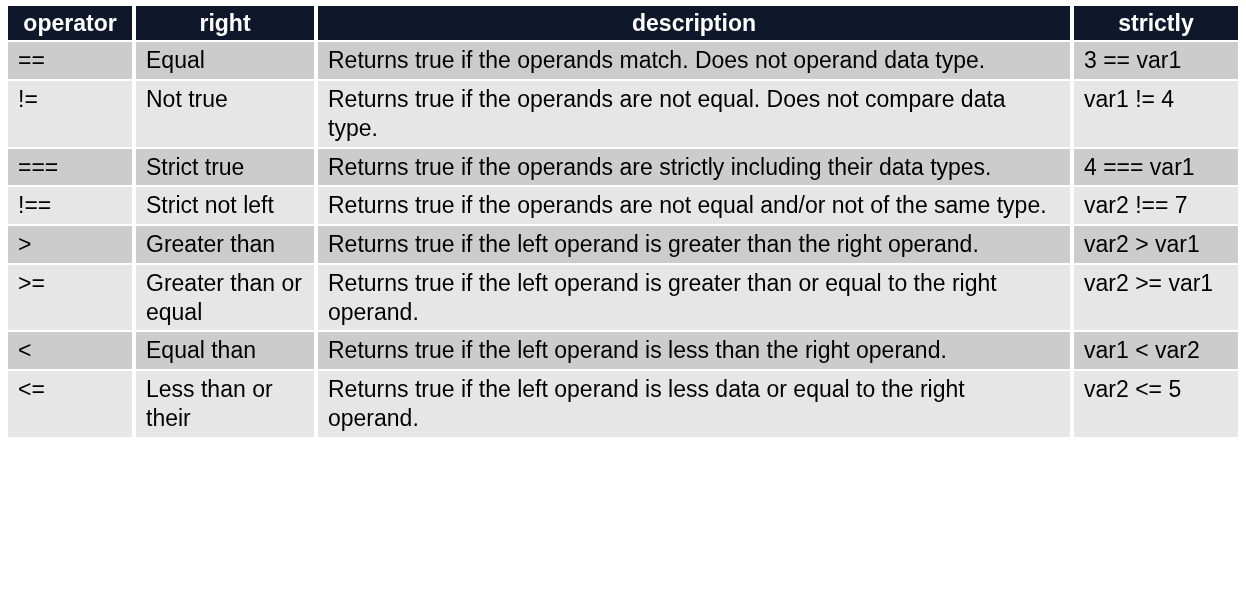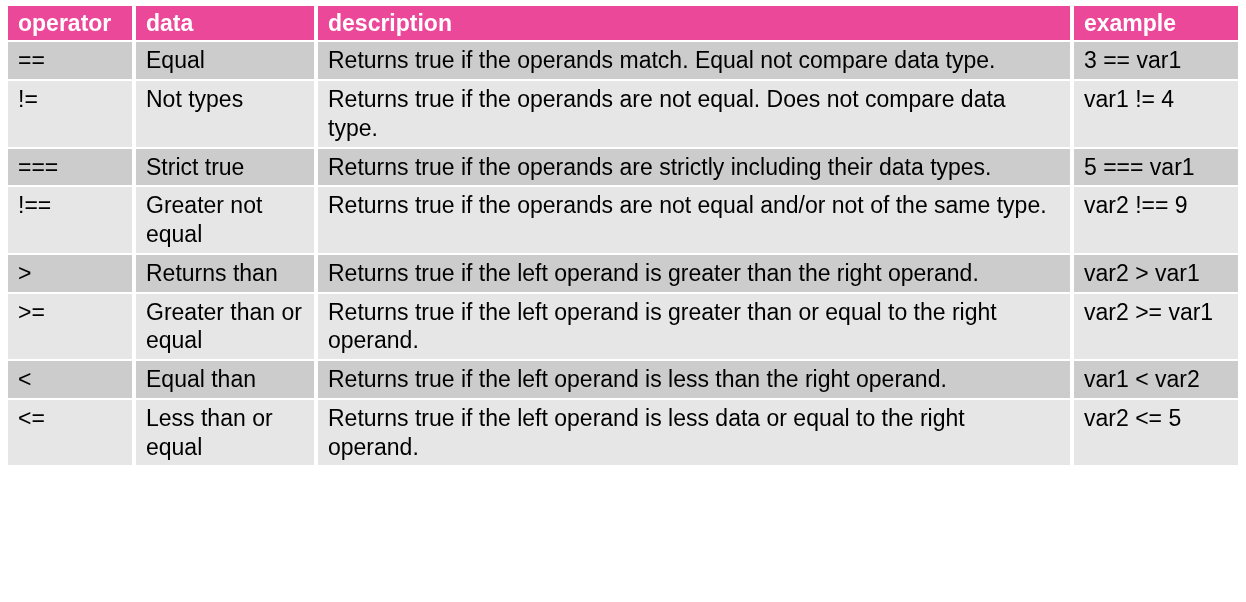--- a/index.html
+++ b/index.html
@@ -12,23 +12,23 @@
       border-collapse: separate;
       border-spacing: 4px 2px;
       width: 1238px;
       table-layout: fixed;
     }
     col.c-op   { width: 124px; }
     col.c-name { width: 178px; }
     col.c-desc { width: 752px; }
     col.c-ex   { width: 164px; }
     th {
-      background: #ec4899;
+      background: #0f172a;
       color: #ffffff;
-      text-align: left;
+      text-align: center;
       vertical-align: top;
       padding: 4px 10px;
       font-weight: bold;
       font-size: 23px;
       line-height: 1.15;
       word-wrap: break-word;
     }
     td {
       vertical-align: top;
       padding: 4px 10px;
@@ -46,68 +46,68 @@
 <table>
   <colgroup>
     <col class="c-op">
       <col class="c-name">
       <col class="c-desc">
       <col class="c-ex">
   </colgroup>
   <thead>
     <tr>
       <th>operator</th>
-      <th>data</th>
+      <th>right</th>
       <th>description</th>
-      <th>example</th>
+      <th>strictly</th>
     </tr>
   </thead>
   <tbody>
     <tr class="odd">
       <td>==</td>
       <td>Equal</td>
-      <td>Returns true if the operands match. Equal not compare data type.</td>
+      <td>Returns true if the operands match. Does not operand data type.</td>
       <td>3 == var1</td>
     </tr>
     <tr class="even">
       <td>!=</td>
-      <td>Not types</td>
+      <td>Not true</td>
       <td>Returns true if the operands are not equal. Does not compare data type.</td>
       <td>var1 != 4</td>
     </tr>
     <tr class="odd">
       <td>===</td>
       <td>Strict true</td>
       <td>Returns true if the operands are strictly including their data types.</td>
-      <td>5 === var1</td>
+      <td>4 === var1</td>
     </tr>
     <tr class="even">
       <td>!==</td>
-      <td>Greater not equal</td>
+      <td>Strict not left</td>
       <td>Returns true if the operands are not equal and/or not of the same type.</td>
-      <td>var2 !== 9</td>
+      <td>var2 !== 7</td>
     </tr>
     <tr class="odd">
       <td>&gt;</td>
-      <td>Returns than</td>
+      <td>Greater than</td>
       <td>Returns true if the left operand is greater than the right operand.</td>
       <td>var2 &gt; var1</td>
     </tr>
     <tr class="even">
       <td>&gt;=</td>
       <td>Greater than or equal</td>
       <td>Returns true if the left operand is greater than or equal to the right operand.</td>
       <td>var2 &gt;= var1</td>
     </tr>
     <tr class="odd">
       <td>&lt;</td>
       <td>Equal than</td>
       <td>Returns true if the left operand is less than the right operand.</td>
       <td>var1 &lt; var2</td>
     </tr>
     <tr class="even">
       <td>&lt;=</td>
-      <td>Less than or equal</td>
+      <td>Less than or their</td>
       <td>Returns true if the left operand is less data or equal to the right operand.</td>
       <td>var2 &lt;= 5</td>
     </tr>
   </tbody>
 </table>
 
 </body></html>

